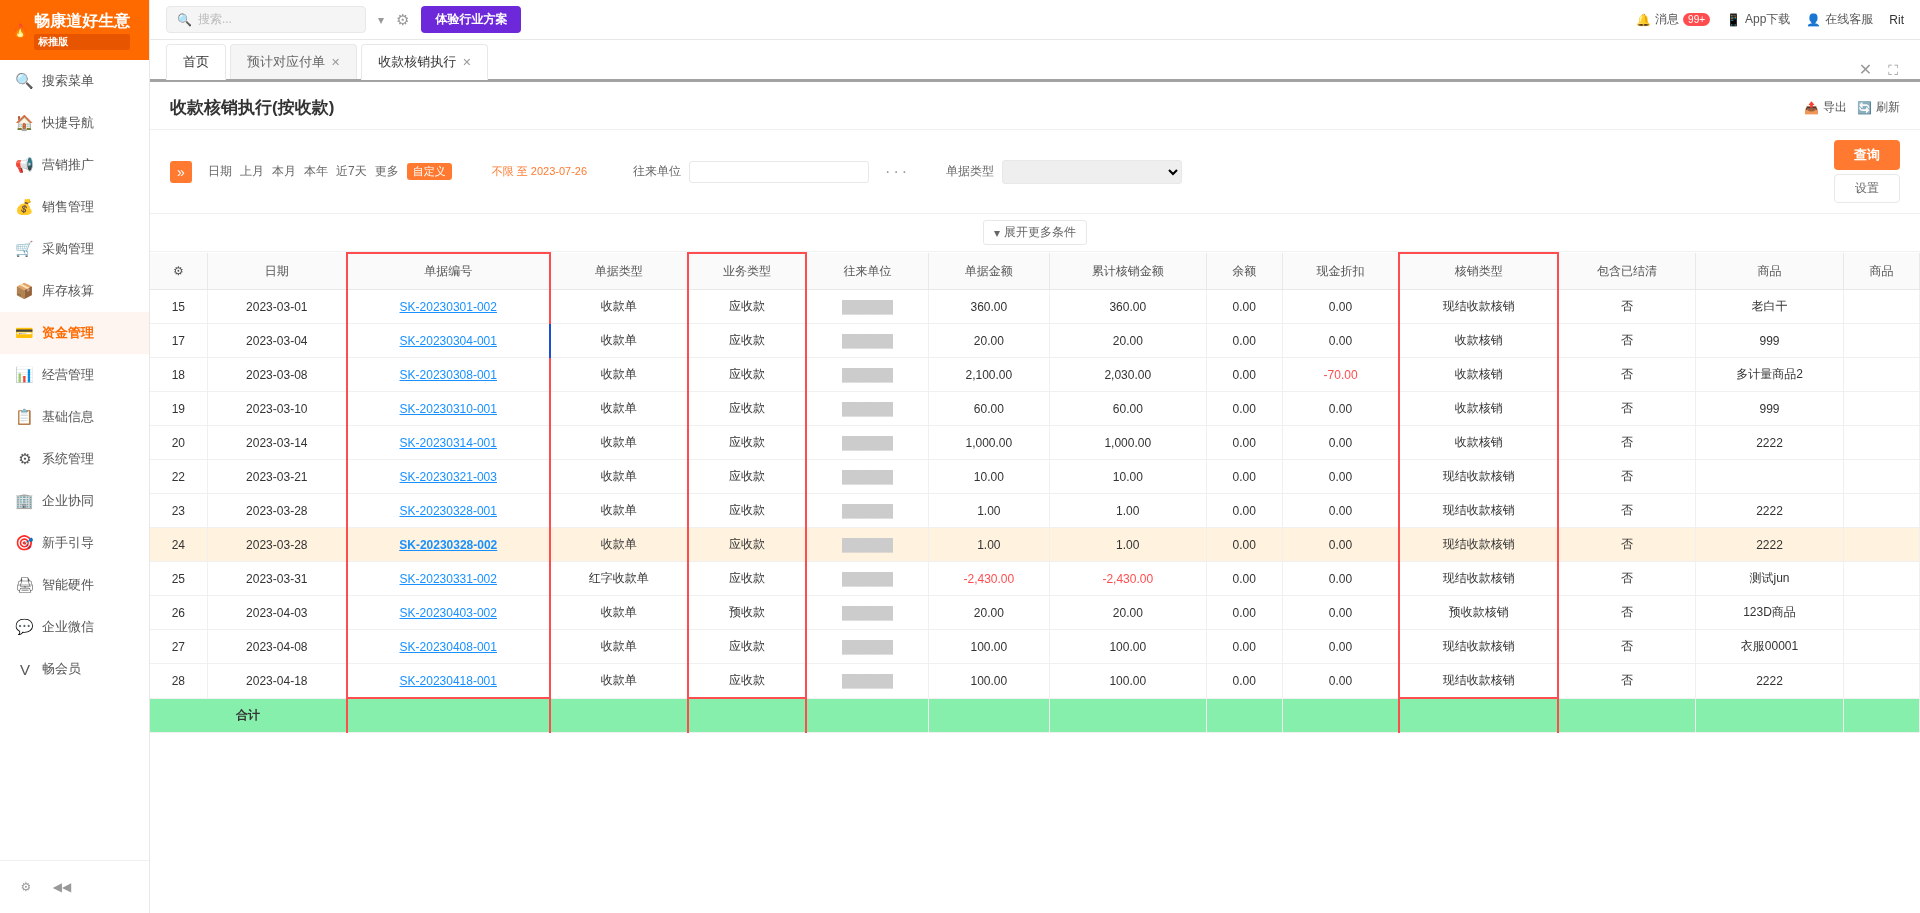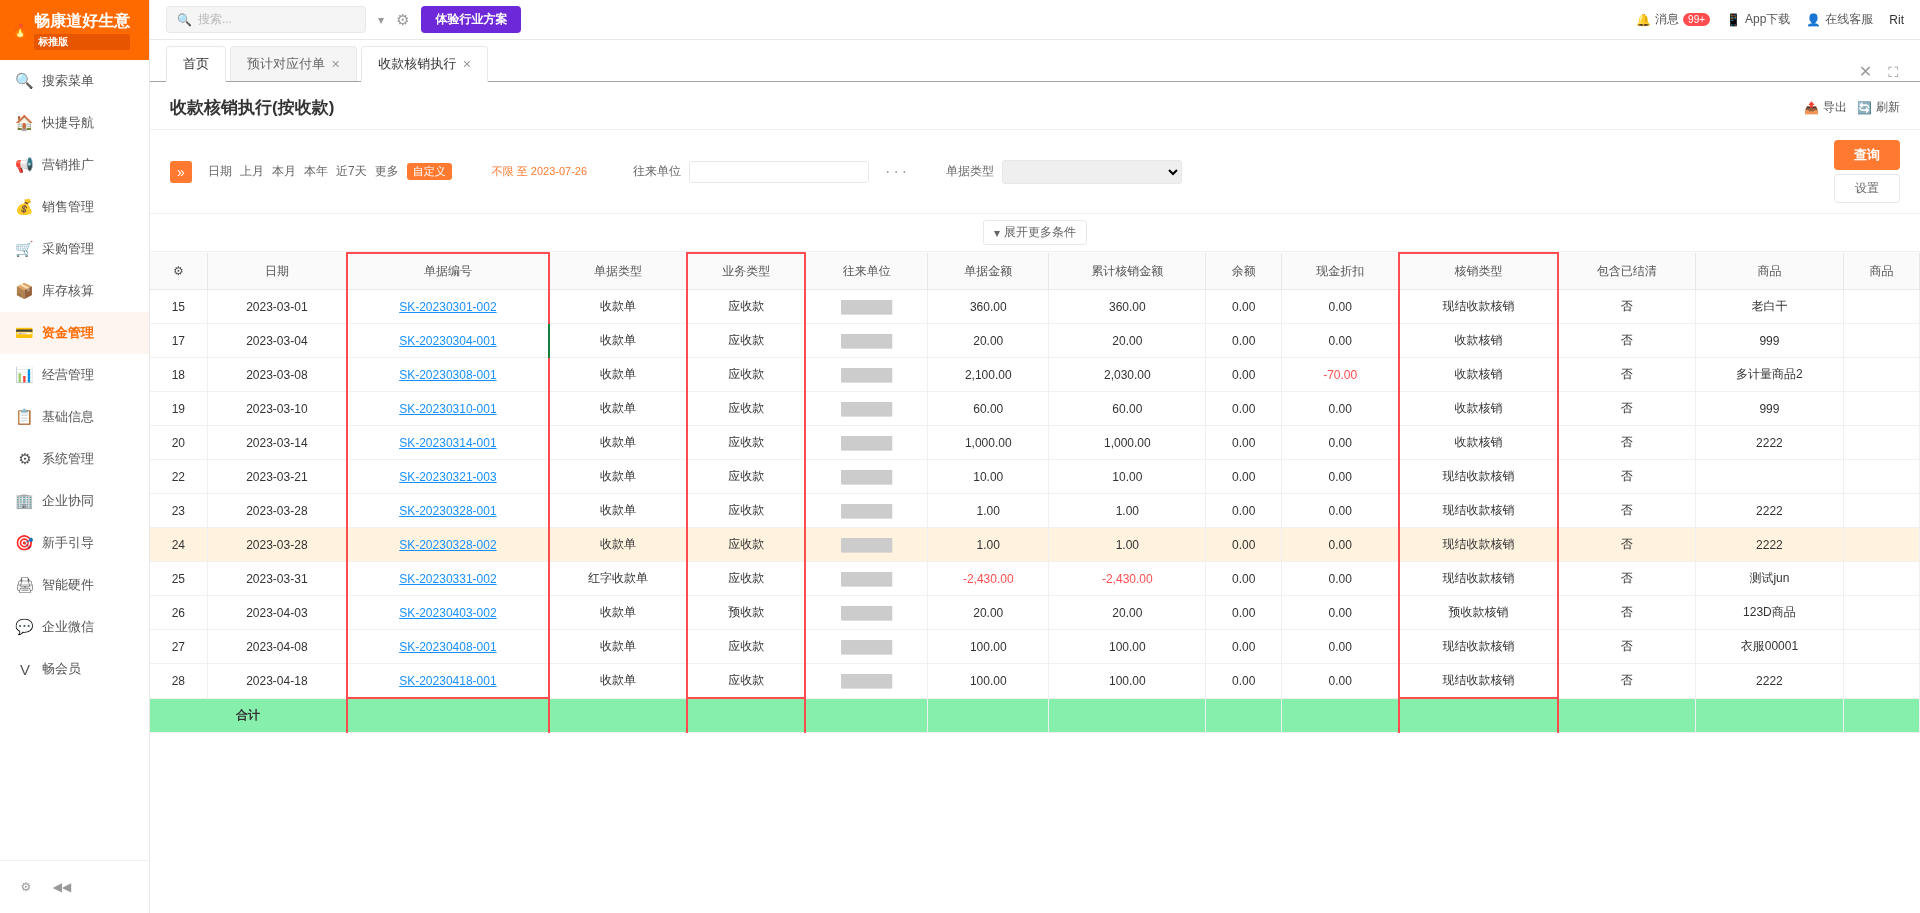--- a/index.html
+++ b/index.html
@@ -25,21 +25,21 @@
     
     .topbar { height: 40px; background: #fff; border-bottom: 1px solid #e8e8e8; display: flex; align-items: center; padding: 0 16px; gap: 12px; }
     .topbar-search { flex: 0 0 200px; background: #f5f5f5; border: 1px solid #e8e8e8; border-radius: 4px; padding: 4px 10px; display: flex; align-items: center; gap: 6px; color: #bbb; font-size: 12px; }
     .topbar-spacer { flex: 1; }
     .topbar-btn { padding: 5px 14px; background: #6d28d9; color: #fff; border-radius: 4px; cursor: pointer; font-size: 12px; font-weight: bold; }
     .topbar-right { display: flex; align-items: center; gap: 16px; color: #555; font-size: 12px; }
     .topbar-right .badge { background: #ff4d4f; color: #fff; border-radius: 10px; padding: 1px 5px; font-size: 10px; }
     .gear-icon { color: #999; cursor: pointer; font-size: 15px; }
 
     
-    .tabbar { height: 42px; background: #fff; border-bottom: 1px solid #a3a3a3; display: flex; align-items: flex-end; padding: 0 16px; gap: 4px; }
+    .tabbar { height: 42px; background: #fff; border-bottom: 3px solid #a3a3a3; display: flex; align-items: flex-end; padding: 0 16px; gap: 4px; }
     .tab { padding: 8px 16px; border: 1px solid #e8e8e8; border-bottom: none; border-radius: 4px 4px 0 0; cursor: pointer; display: flex; align-items: center; gap: 6px; font-size: 13px; background: #f5f5f5; color: #666; }
     .tab.active { background: #fff; color: #333; font-weight: 500; border-bottom: 1px solid #fff; margin-bottom: -1px; }
     .tab .close { color: #999; font-size: 11px; }
     .tab-home { background: #fff; color: #333; border-bottom: 1px solid #fff; margin-bottom: -1px; }
 
     
     .page-content { flex: 1; background: #f0f0f0; padding: 0; display: flex; flex-direction: column; overflow: hidden; }
     .page-inner { background: #fff; flex: 1; margin: 0; display: flex; flex-direction: column; overflow: hidden; }
 
     
@@ -292,21 +292,21 @@
     <td>0.00</td>
     <td class="">0.00</td>
     <td style="border-left:2px solid #ff4d4f;border-right:2px solid #ff4d4f;">现结收款核销</td>
     <td>否</td>
     <td>老白干</td>
     <td></td>
   </tr>
                 <tr>
     <td>17</td>
     <td>2023-03-04</td>
-    <td style="border-left:2px solid #ff4d4f;border-right:2px solid #15803d;"><a>SK-20230304-001</a></td>
+    <td style="border-left:2px solid #ff4d4f;border-right:2px solid #1d4ed8;"><a>SK-20230304-001</a></td>
     <td>收款单</td>
     <td style="border-left:2px solid #ff4d4f;border-right:2px solid #ff4d4f;">应收款</td>
     <td><span style="background:#ccc;color:#ccc;border-radius:2px;">██████</span></td>
     <td class="">20.00</td>
     <td class="">20.00</td>
     <td>0.00</td>
     <td class="">0.00</td>
     <td style="border-left:2px solid #ff4d4f;border-right:2px solid #ff4d4f;">收款核销</td>
     <td>否</td>
     <td>999</td>
@@ -388,21 +388,21 @@
     <td>0.00</td>
     <td class="">0.00</td>
     <td style="border-left:2px solid #ff4d4f;border-right:2px solid #ff4d4f;">现结收款核销</td>
     <td>否</td>
     <td>2222</td>
     <td></td>
   </tr>
                 <tr class="highlighted">
     <td>24</td>
     <td>2023-03-28</td>
-    <td style="border-left:2px solid #ff4d4f;border-right:2px solid #ff4d4f;"><a>SK-20230328-002</a></td>
+    <td style="border-left:2px solid #ff4d4f;border-right:2px solid #ff4d4f;font-weight:bold;"><a>SK-20230328-002</a></td>
     <td>收款单</td>
     <td style="border-left:2px solid #ff4d4f;border-right:2px solid #ff4d4f;">应收款</td>
     <td><span style="background:#ccc;color:#ccc;border-radius:2px;">██████</span></td>
     <td class="">1.00</td>
     <td class="">1.00</td>
     <td>0.00</td>
     <td class="">0.00</td>
     <td style="border-left:2px solid #ff4d4f;border-right:2px solid #ff4d4f;">现结收款核销</td>
     <td>否</td>
     <td>2222</td>

